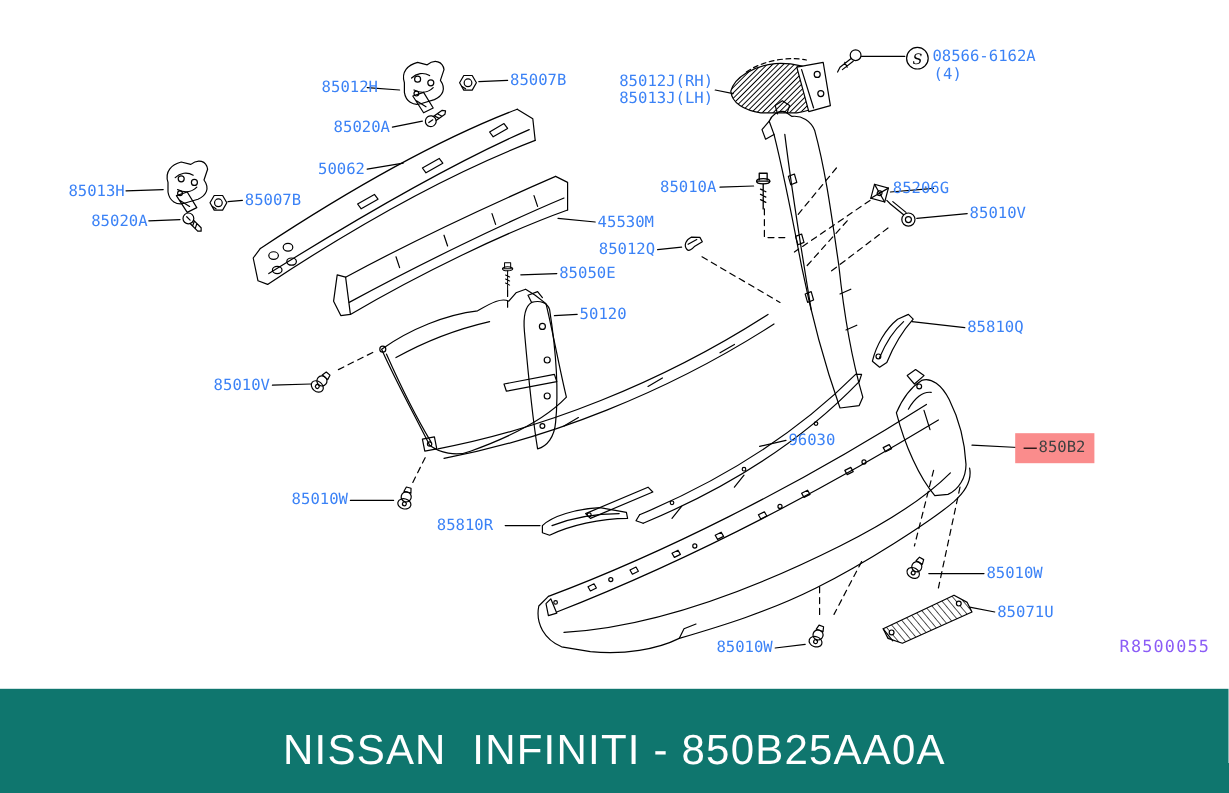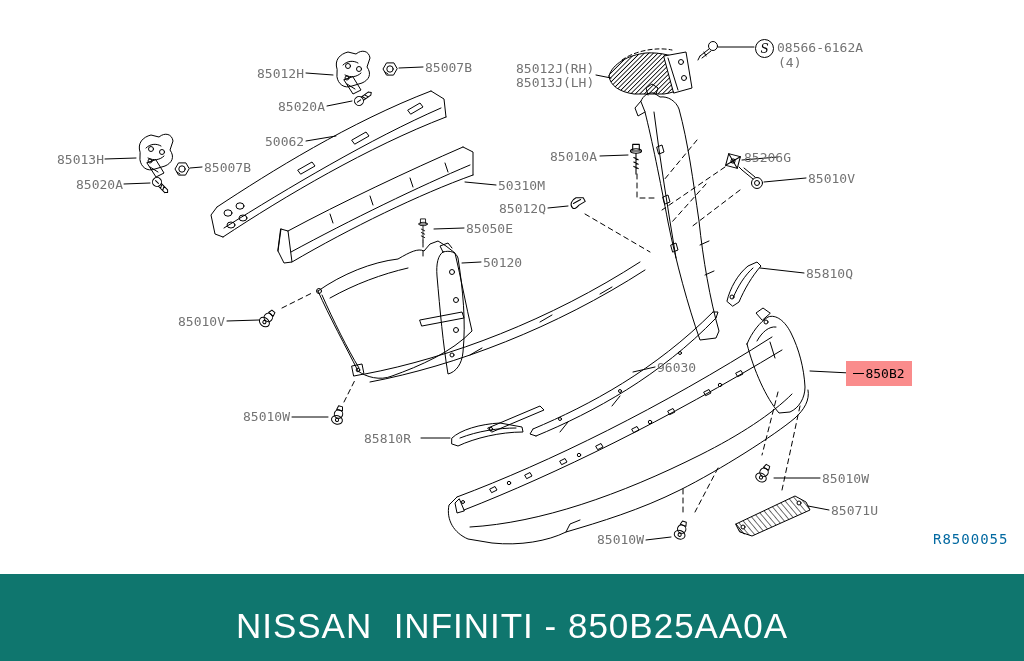--- a/index.html
+++ b/index.html
@@ -1,28 +1,28 @@
 <!DOCTYPE html>
 <html><head>
 <meta charset="utf-8">
 <style>
   html,body{margin:0;padding:0;background:#fff;}
   .stage{position:relative;width:1024px;height:661px;background:#ffffff;overflow:hidden;
          font-family:"DejaVu Sans Mono", monospace;}
   svg{position:absolute;left:0;top:0;}
-  .co{position:absolute;font:13px/13px "DejaVu Sans Mono", monospace;color:#737373;
+  .co{position:absolute;font:13px/13px "DejaVu Sans Mono", monospace;color:#3b82f6;
       white-space:nowrap;letter-spacing:0;}
-  .ref{position:absolute;font:14px/14px "DejaVu Sans Mono", monospace;color:#0369a1;letter-spacing:1px;}
+  .ref{position:absolute;font:14px/14px "DejaVu Sans Mono", monospace;color:#8b5cf6;letter-spacing:1px;}
   .scircle{position:absolute;width:17px;height:17px;border:1.6px solid #000;border-radius:50%;
       display:flex;align-items:center;justify-content:center;font:italic 12px/12px "DejaVu Serif", serif;
       color:#000;}
   .hl{position:absolute;left:846px;top:361px;width:66px;height:25px;background:#FA8C8C;
       display:flex;align-items:center;justify-content:center;gap:1px;}
   .hl .dash{width:11px;height:1px;background:#000;flex:0 0 auto;}
-  .hl .txt{font:13px/13px "DejaVu Sans Mono", monospace;color:#000000;}
+  .hl .txt{font:13px/13px "DejaVu Sans Mono", monospace;color:#404040;}
   .banner{position:absolute;left:0;top:558px;width:1024px;height:103px;background:#0f766e;
       display:flex;align-items:center;justify-content:center;gap:55px;margin-top:16px;}
   .banner span{font:35px/35px "Liberation Sans", sans-serif;color:#FFFFFF;white-space:pre;letter-spacing:1px;}
 </style>
 </head>
 <body>
 
 <div class="stage">
 
   <svg width="1024" height="558" viewBox="0 0 1024 558">
@@ -250,36 +250,36 @@
         <path d="M810,371 L850,373"></path>
         <path d="M292,417 L328,417"></path>
         <path d="M421,438 L450,438"></path>
         <path d="M774,478 L820,478"></path>
         <path d="M808,506 L829,510"></path>
         <path d="M646,540 L671,537"></path>
       </g>
     </g>
   </svg>
 
-  <div class="co" style="left:257px;top:67px">85012H</div>
+  <div class="co" style="left:268px;top:67px">85012H</div>
   <div class="co" style="left:425px;top:61px">85007B</div>
   <div class="co" style="left:278px;top:100px">85020A</div>
   <div class="co" style="left:265px;top:135px">50062</div>
   <div class="co" style="left:57px;top:153px">85013H</div>
   <div class="co" style="left:204px;top:161px">85007B</div>
   <div class="co" style="left:76px;top:178px">85020A</div>
   <div class="co" style="left:516px;top:62px">85012J(RH)</div>
   <div class="co" style="left:516px;top:76px">85013J(LH)</div>
   <div class="scircle" style="left:755px;top:39px">S</div>
   <div class="co" style="left:777px;top:41px">08566-6162A</div>
   <div class="co" style="left:778px;top:56px">(4)</div>
   <div class="co" style="left:550px;top:150px">85010A</div>
   <div class="co" style="left:744px;top:151px">85206G</div>
   <div class="co" style="left:808px;top:172px">85010V</div>
-  <div class="co" style="left:498px;top:179px">50310M</div>
+  <div class="co" style="left:498px;top:179px">45530M</div>
   <div class="co" style="left:499px;top:202px">85012Q</div>
   <div class="co" style="left:466px;top:222px">85050E</div>
   <div class="co" style="left:483px;top:256px">50120</div>
   <div class="co" style="left:178px;top:315px">85010V</div>
   <div class="co" style="left:806px;top:267px">85810Q</div>
   <div class="co" style="left:657px;top:361px">96030</div>
 
   <div class="hl">
     <span class="dash"></span>
     <span class="txt">850B2</span>

